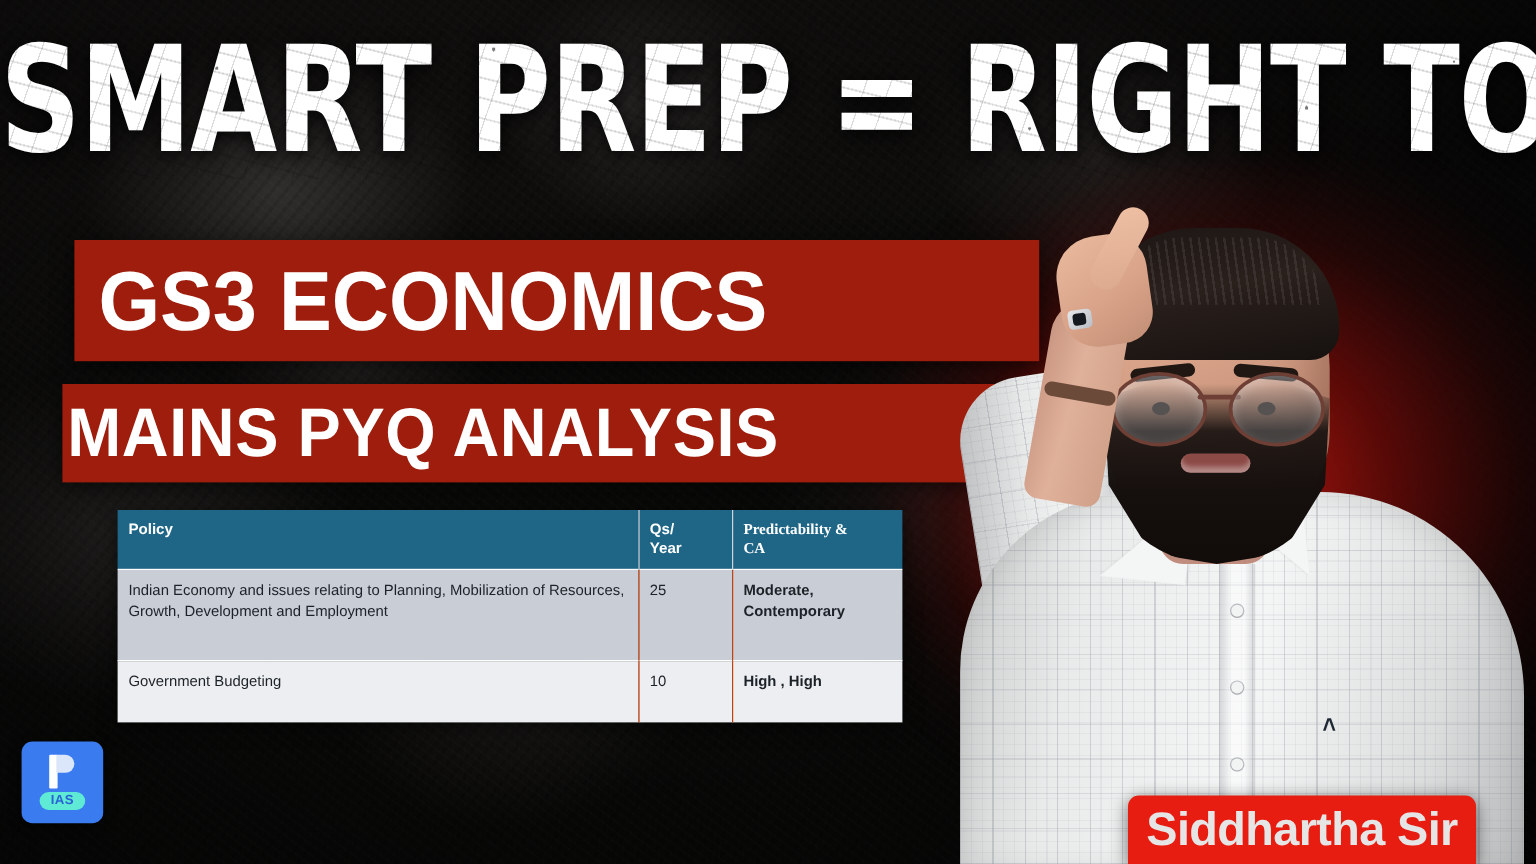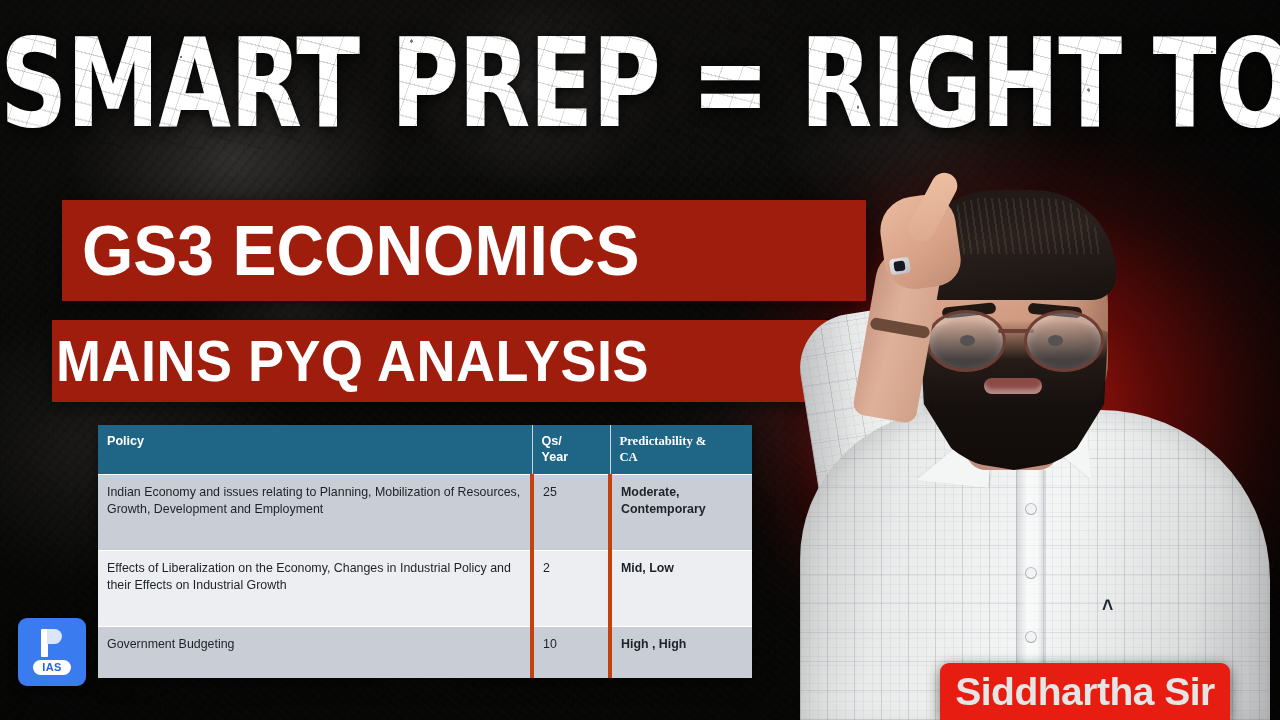--- a/index.html
+++ b/index.html
@@ -168,21 +168,21 @@
     text-align: left;
     vertical-align: top;
     padding: 8px 9px 9px 9px;
     border-right: 1px solid #cfd4da;
     line-height: 1.28;
   }
   #pyq-table th:last-child { border-right: none; font-family: Liberation Serif, serif; }
   #pyq-table td {
     vertical-align: top;
     padding: 9px 9px 10px 9px;
-    border-right: 4px solid #c2410c;
+    border-right: 1px solid #c2410c;
     border-top: 1px solid #ffffff;
     line-height: 1.38;
   }
   #pyq-table td:last-child { border-right: none; font-weight: bold; }
   #pyq-table tbody tr:nth-child(odd)  td { background: #c9cdd5; }
   #pyq-table tbody tr:nth-child(even) td { background: #eceef1; }
   .col-topic { width: 434px; }
   .col-qs    { width: 78px; }
   .col-pred  { width: 142px; }
   .row-tall td  { height: 56px; }
@@ -217,21 +217,21 @@
     border-radius: 1px;
   }
   .logo-p .bowl {
     position: absolute;
     left: 6px; top: 0;
     width: 15px; height: 15px;
     background: #dbe6fb;
     border-radius: 0 8px 8px 0;
   }
   .logo-pill {
-    background: #ffffff;
+    background: #5eead4;
     color: #2a63d6;
     font-size: 11px;
     font-weight: 700;
     letter-spacing: .4px;
     border-radius: 9px;
     padding: 1.5px 9px 2px 9px;
     line-height: 1.1;
   }
 
   
@@ -507,25 +507,20 @@
         <th>Policy</th>
         <th>Qs/<br>Year</th>
         <th>Predictability &amp;<br>CA</th>
       </tr>
     </thead>
     <tbody>
       <tr class="row-tall">
         <td>Indian Economy and issues relating to Planning, Mobilization of Resources, Growth, Development and Employment</td>
         <td>25</td>
         <td>Moderate, Contemporary</td>
-      </tr>
-      <tr class="row-tall">
-        <td>Effects of Liberalization on the Economy, Changes in Industrial Policy and their Effects on Industrial Growth</td>
-        <td>2</td>
-        <td>Mid, Low</td>
       </tr>
       <tr class="row-short">
         <td>Government Budgeting</td>
         <td>10</td>
         <td>High , High</td>
       </tr>
 
     </tbody>
   </table>
 

